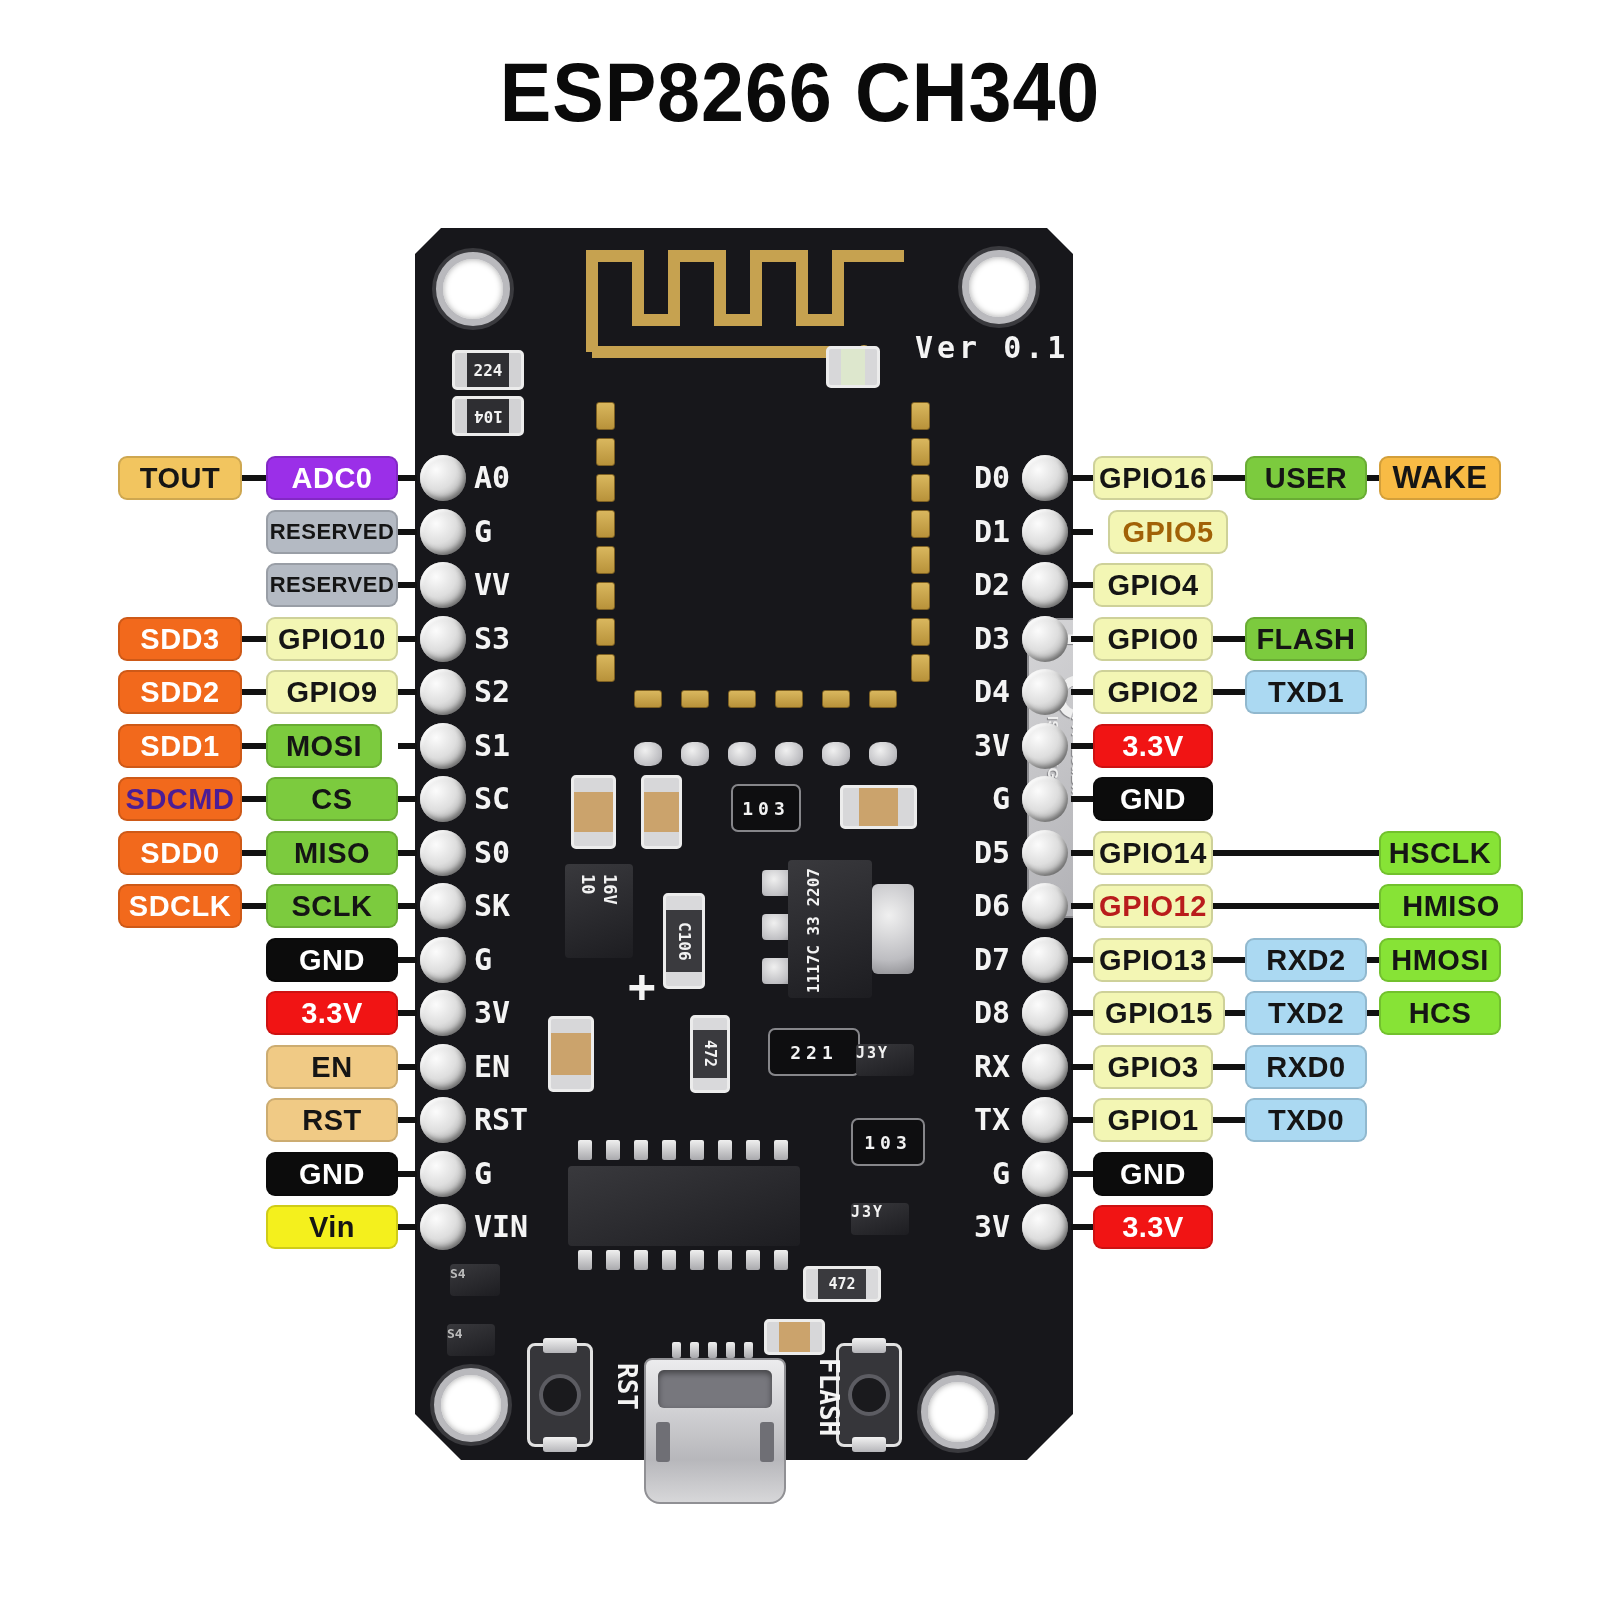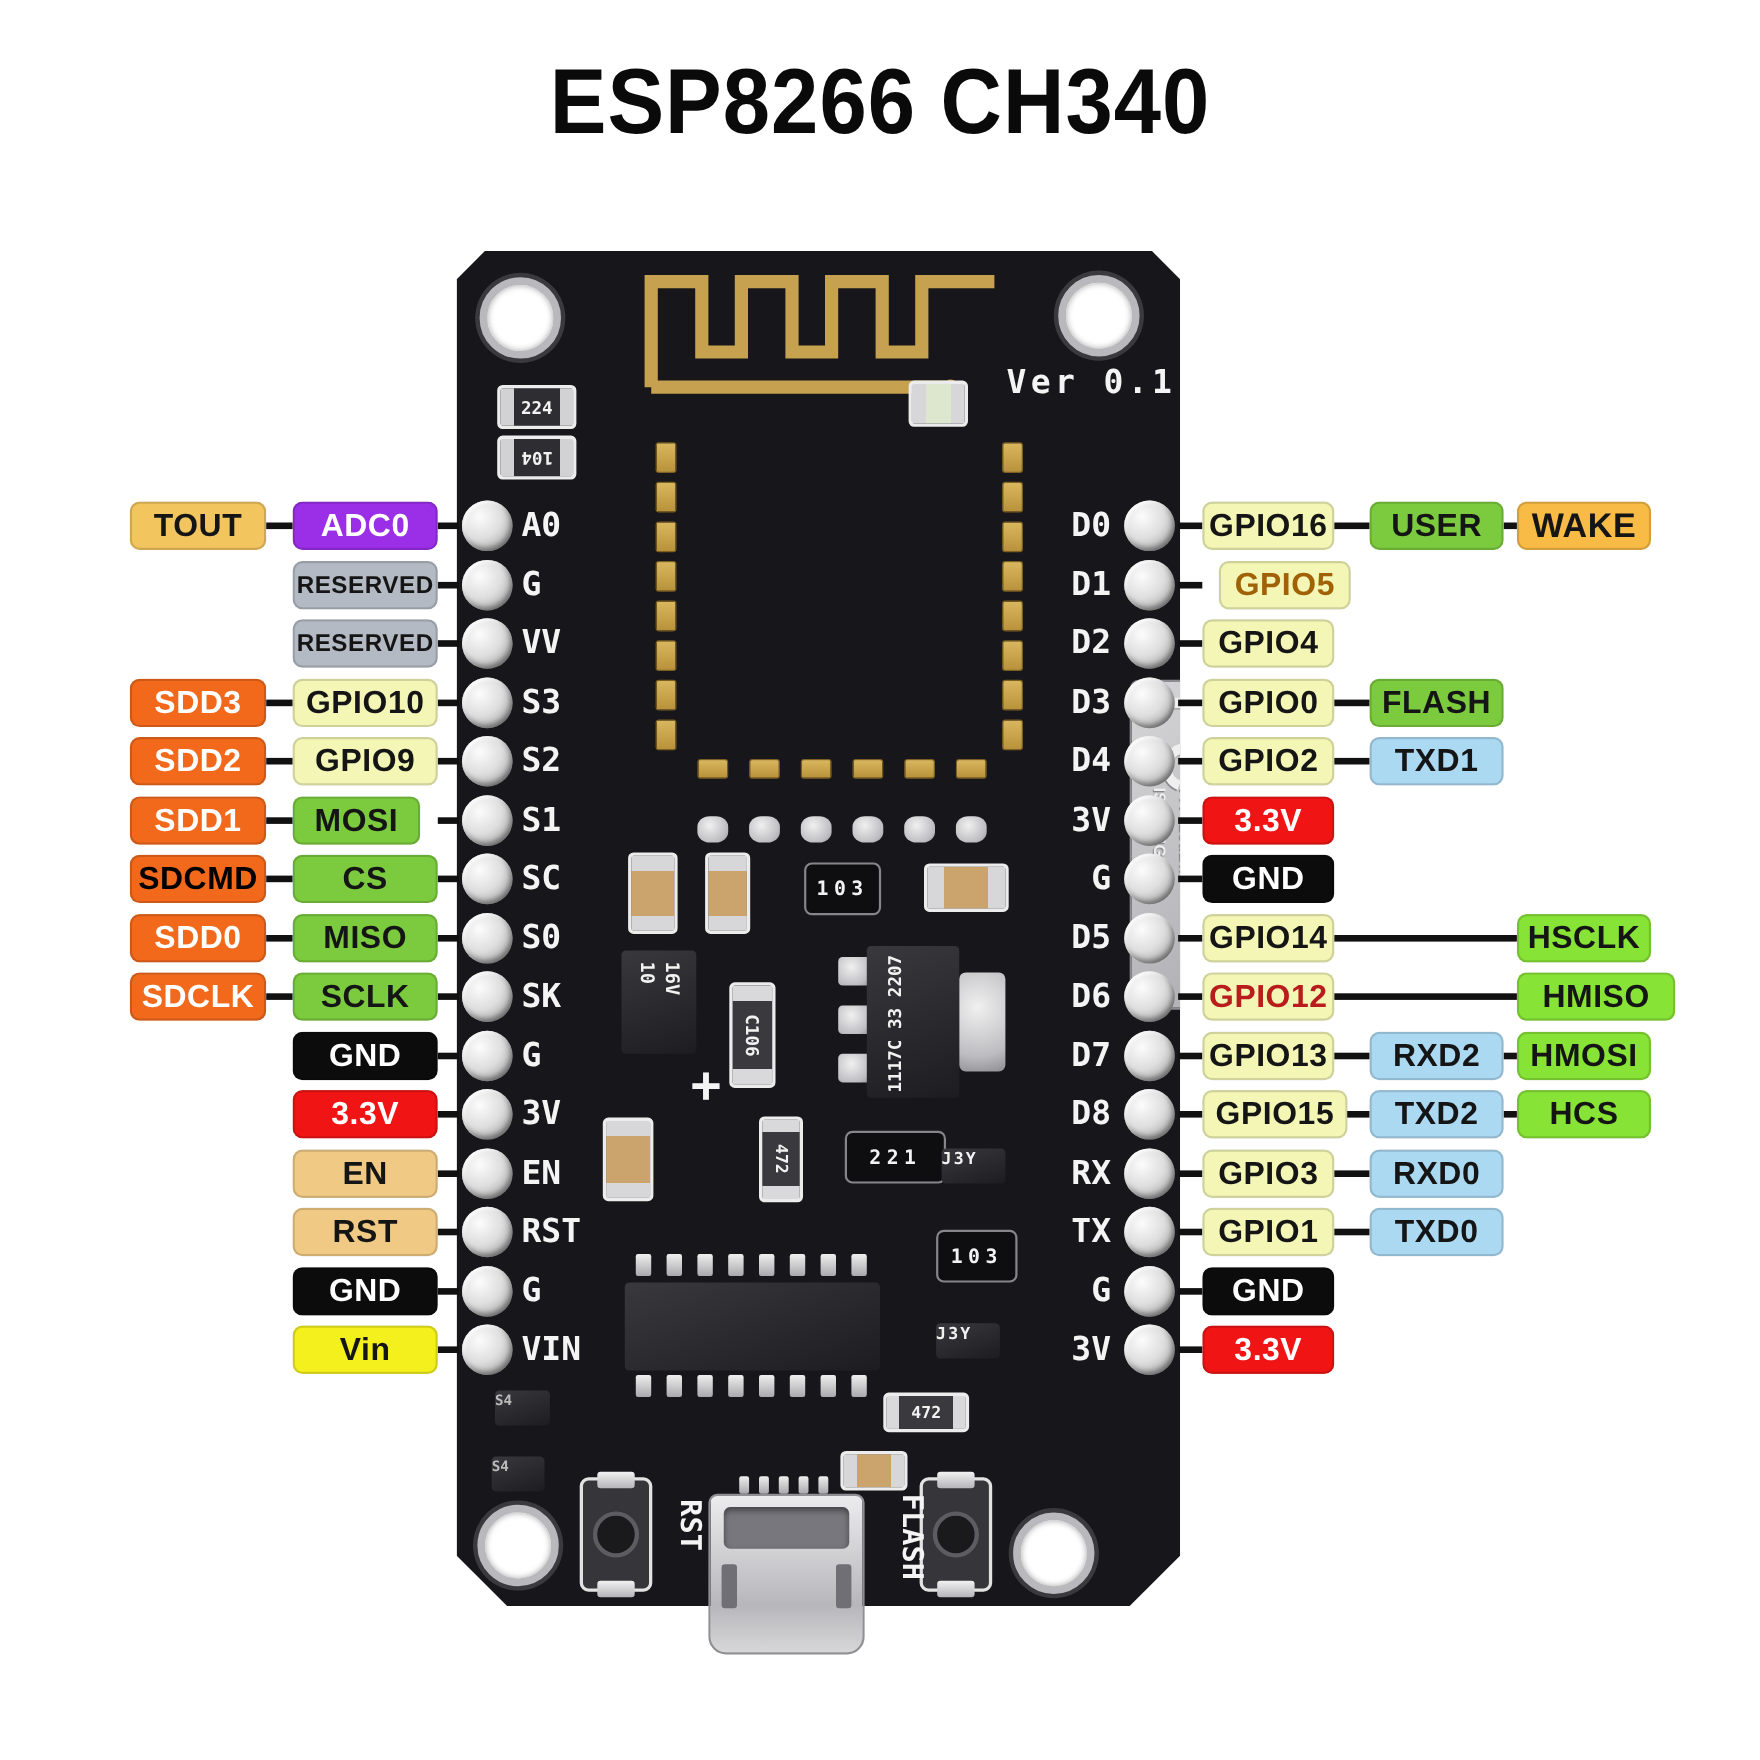--- a/index.html
+++ b/index.html
@@ -227,21 +227,21 @@
       <div class="badge" style="left: 118px; top: 456px; width: 124px; background: rgb(242, 197, 95); color: rgb(21, 21, 21); font-size: 29px;">TOUT</div>
       <div class="badge" style="left: 266px; top: 456px; width: 132px; background: rgb(155, 47, 232); color: rgb(255, 255, 255); font-size: 29px;">ADC0</div>
       <div class="badge" style="left: 266px; top: 510px; width: 132px; background: rgb(180, 186, 195); color: rgb(21, 21, 21); font-size: 22px;">RESERVED</div>
       <div class="badge" style="left: 266px; top: 563px; width: 132px; background: rgb(180, 186, 195); color: rgb(21, 21, 21); font-size: 22px;">RESERVED</div>
       <div class="badge" style="left: 118px; top: 617px; width: 124px; background: rgb(242, 105, 28); color: rgb(255, 255, 255); font-size: 29px;">SDD3</div>
       <div class="badge" style="left: 266px; top: 617px; width: 132px; background: rgb(243, 246, 180); color: rgb(21, 21, 21); font-size: 29px;">GPIO10</div>
       <div class="badge" style="left: 118px; top: 670px; width: 124px; background: rgb(242, 105, 28); color: rgb(255, 255, 255); font-size: 29px;">SDD2</div>
       <div class="badge" style="left: 266px; top: 670px; width: 132px; background: rgb(243, 246, 180); color: rgb(21, 21, 21); font-size: 29px;">GPIO9</div>
       <div class="badge" style="left: 118px; top: 724px; width: 124px; background: rgb(242, 105, 28); color: rgb(255, 255, 255); font-size: 29px;">SDD1</div>
       <div class="badge" style="left: 266px; top: 724px; width: 116px; background: rgb(124, 203, 62); color: rgb(21, 21, 21); font-size: 29px;">MOSI</div>
-      <div class="badge" style="left: 118px; top: 777px; width: 124px; background: rgb(242, 105, 28); color: #000000; font-size: 29px;">SDCMD</div>
+      <div class="badge" style="left: 118px; top: 777px; width: 124px; background: rgb(242, 105, 28); color: #4c1d95; font-size: 29px;">SDCMD</div>
       <div class="badge" style="left: 266px; top: 777px; width: 132px; background: rgb(124, 203, 62); color: rgb(21, 21, 21); font-size: 29px;">CS</div>
       <div class="badge" style="left: 118px; top: 831px; width: 124px; background: rgb(242, 105, 28); color: rgb(255, 255, 255); font-size: 29px;">SDD0</div>
       <div class="badge" style="left: 266px; top: 831px; width: 132px; background: rgb(124, 203, 62); color: rgb(21, 21, 21); font-size: 29px;">MISO</div>
       <div class="badge" style="left: 118px; top: 884px; width: 124px; background: rgb(242, 105, 28); color: rgb(255, 255, 255); font-size: 29px;">SDCLK</div>
       <div class="badge" style="left: 266px; top: 884px; width: 132px; background: rgb(124, 203, 62); color: rgb(21, 21, 21); font-size: 29px;">SCLK</div>
       <div class="badge" style="left: 266px; top: 938px; width: 132px; background: rgb(12, 12, 12); color: rgb(255, 255, 255); font-size: 29px;">GND</div>
       <div class="badge" style="left: 266px; top: 991px; width: 132px; background: rgb(241, 20, 20); color: rgb(255, 255, 255); font-size: 29px;">3.3V</div>
       <div class="badge" style="left: 266px; top: 1045px; width: 132px; background: rgb(240, 202, 133); color: rgb(21, 21, 21); font-size: 29px;">EN</div>
       <div class="badge" style="left: 266px; top: 1098px; width: 132px; background: rgb(240, 202, 133); color: rgb(21, 21, 21); font-size: 29px;">RST</div>
       <div class="badge" style="left: 266px; top: 1152px; width: 132px; background: rgb(12, 12, 12); color: rgb(255, 255, 255); font-size: 29px;">GND</div>

